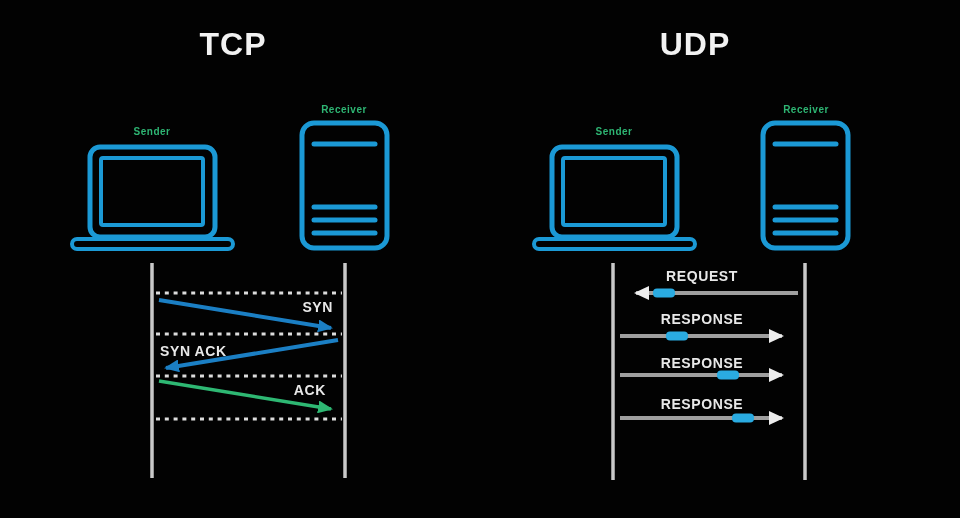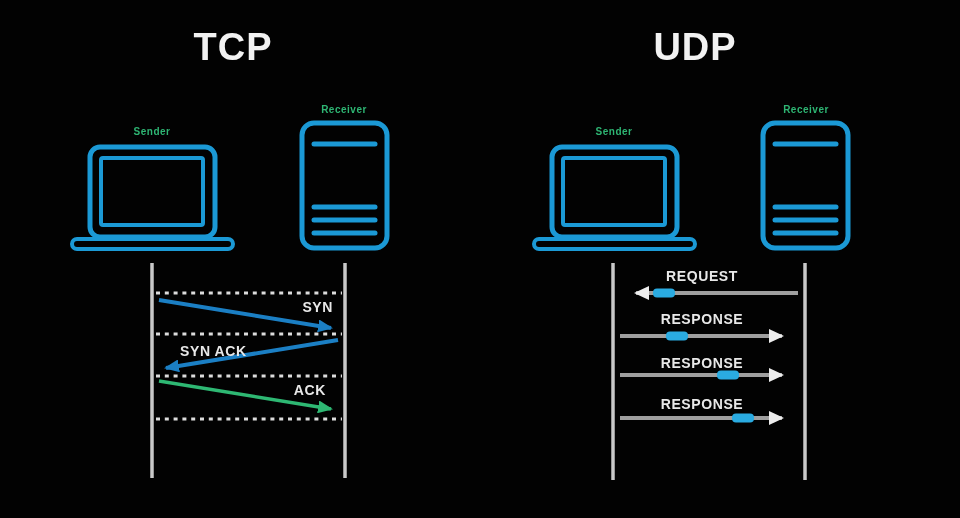--- a/index.html
+++ b/index.html
@@ -21,21 +21,21 @@
     position:relative;
     width:960px;height:518px;
     background:var(--bg);
     overflow:hidden;
     font-family:"Liberation Sans", sans-serif;
   }
   .proto-title{
     position:absolute;
     width:200px;
     text-align:center;
-    font-size:38px;
+    font-size:32px;
     font-weight:bold;
     color:var(--title-white);
     letter-spacing:1px;
   }
   .device-label{
     position:absolute;
     width:100px;
     text-align:center;
     font-size:10px;
     font-weight:bold;
@@ -101,21 +101,21 @@
       <line class="lifeline" x1="205" y1="5" x2="205" y2="220"></line>
       <line class="dotted" x1="16" y1="35" x2="202" y2="35"></line>
       <line class="dotted" x1="16" y1="76" x2="202" y2="76"></line>
       <line class="dotted" x1="16" y1="118" x2="202" y2="118"></line>
       <line class="dotted" x1="16" y1="161" x2="202" y2="161"></line>
       <line class="arr-blue" x1="19" y1="42" x2="191" y2="70" marker-end="url(#mblue-r)"></line>
       <line class="arr-blue" x1="198" y1="82" x2="26" y2="110" marker-end="url(#mblue-r)"></line>
       <line class="arr-green" x1="19" y1="123" x2="191" y2="151" marker-end="url(#mgreen-r)"></line>
     </svg>
     <div class="msg-label right" style="left:283px;top:299px;">SYN</div>
-    <div class="msg-label" style="left:180px;top:343px;">SYN ACK</div>
+    <div class="msg-label" style="left:160px;top:343px;">SYN ACK</div>
     <div class="msg-label right" style="left:276px;top:382px;">ACK</div>
   </div>
 
   <div>
     <div class="proto-title" style="left:595px;top:26px;">UDP</div>
 
     <div class="device-label" style="left:564px;top:126px;">Sender</div>
     <svg class="dev-svg" style="left:527px;top:115px;" width="175" height="145" viewBox="0 0 175 145">
       <rect class="stroke-blue" x="25" y="32" width="125" height="90" rx="10" stroke-width="5"></rect>
       <rect class="stroke-blue" x="36" y="43" width="102" height="67" rx="2" stroke-width="4"></rect>

